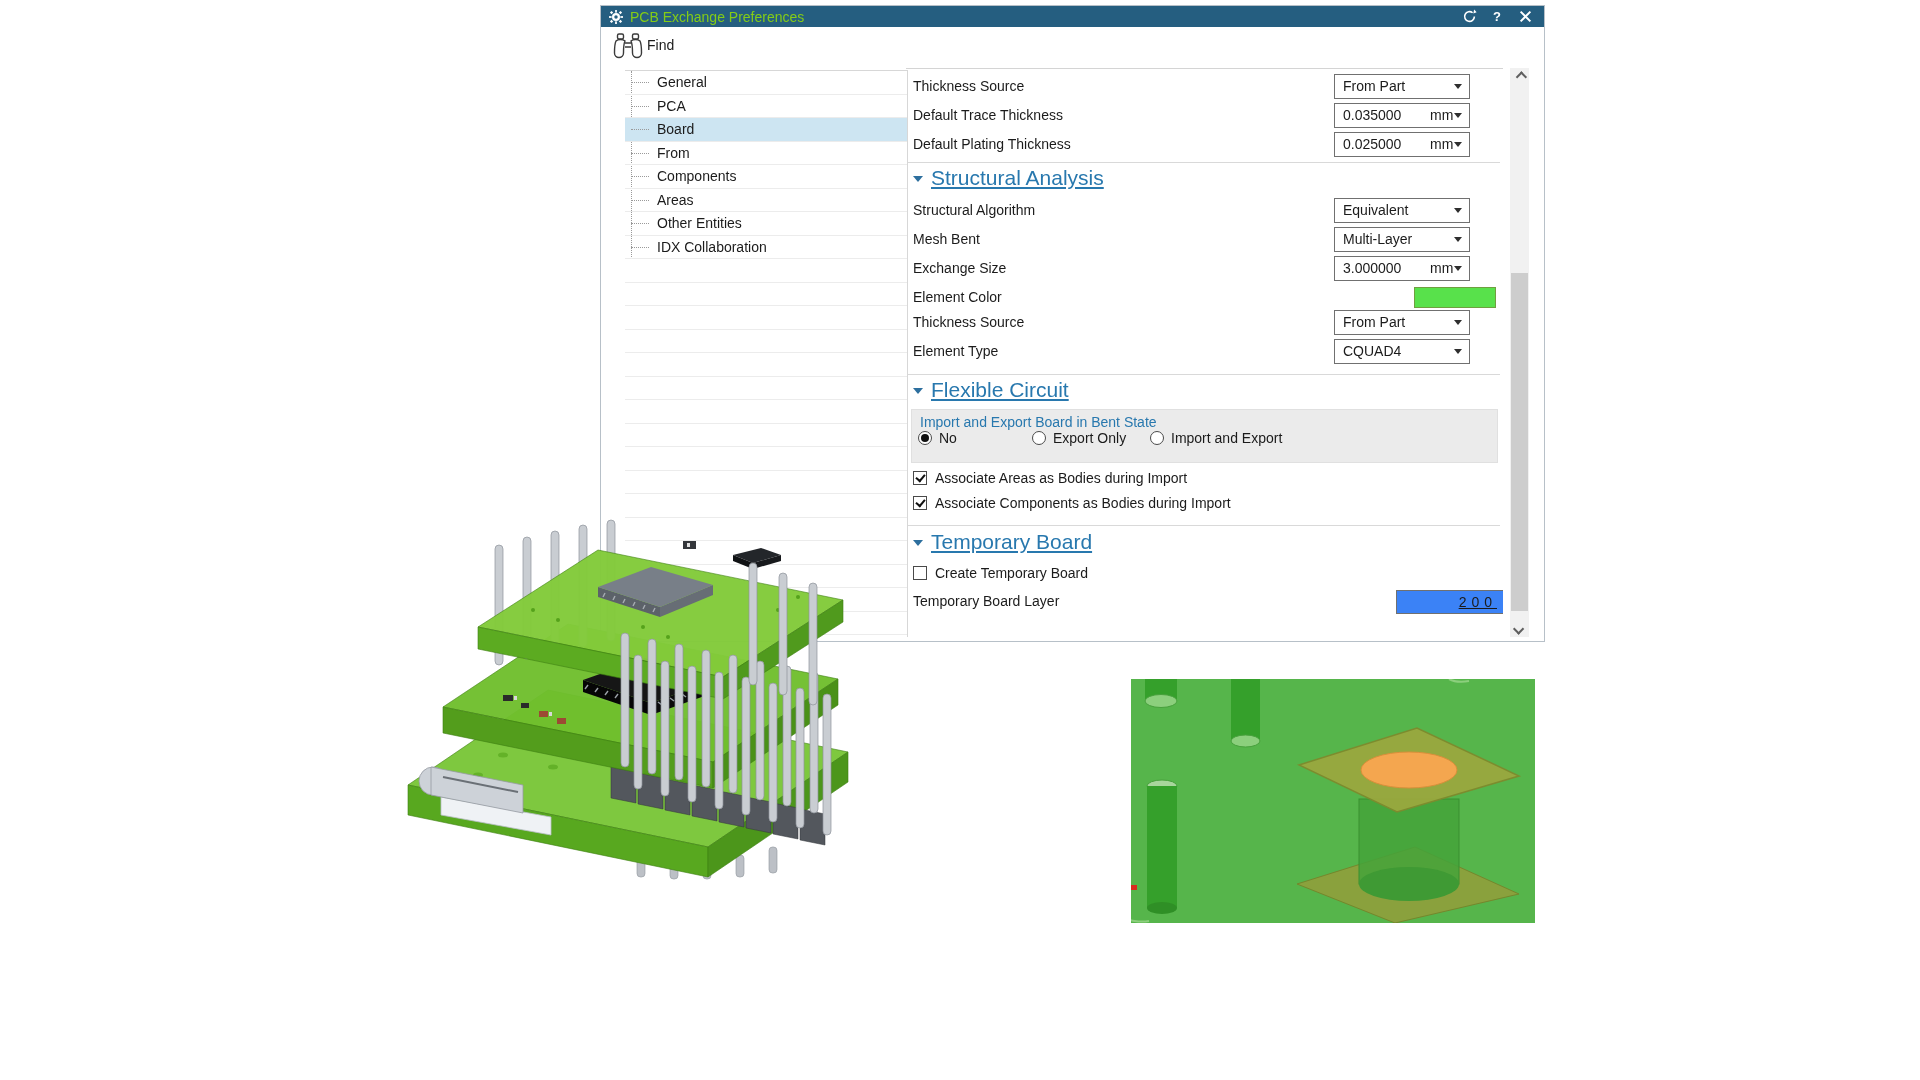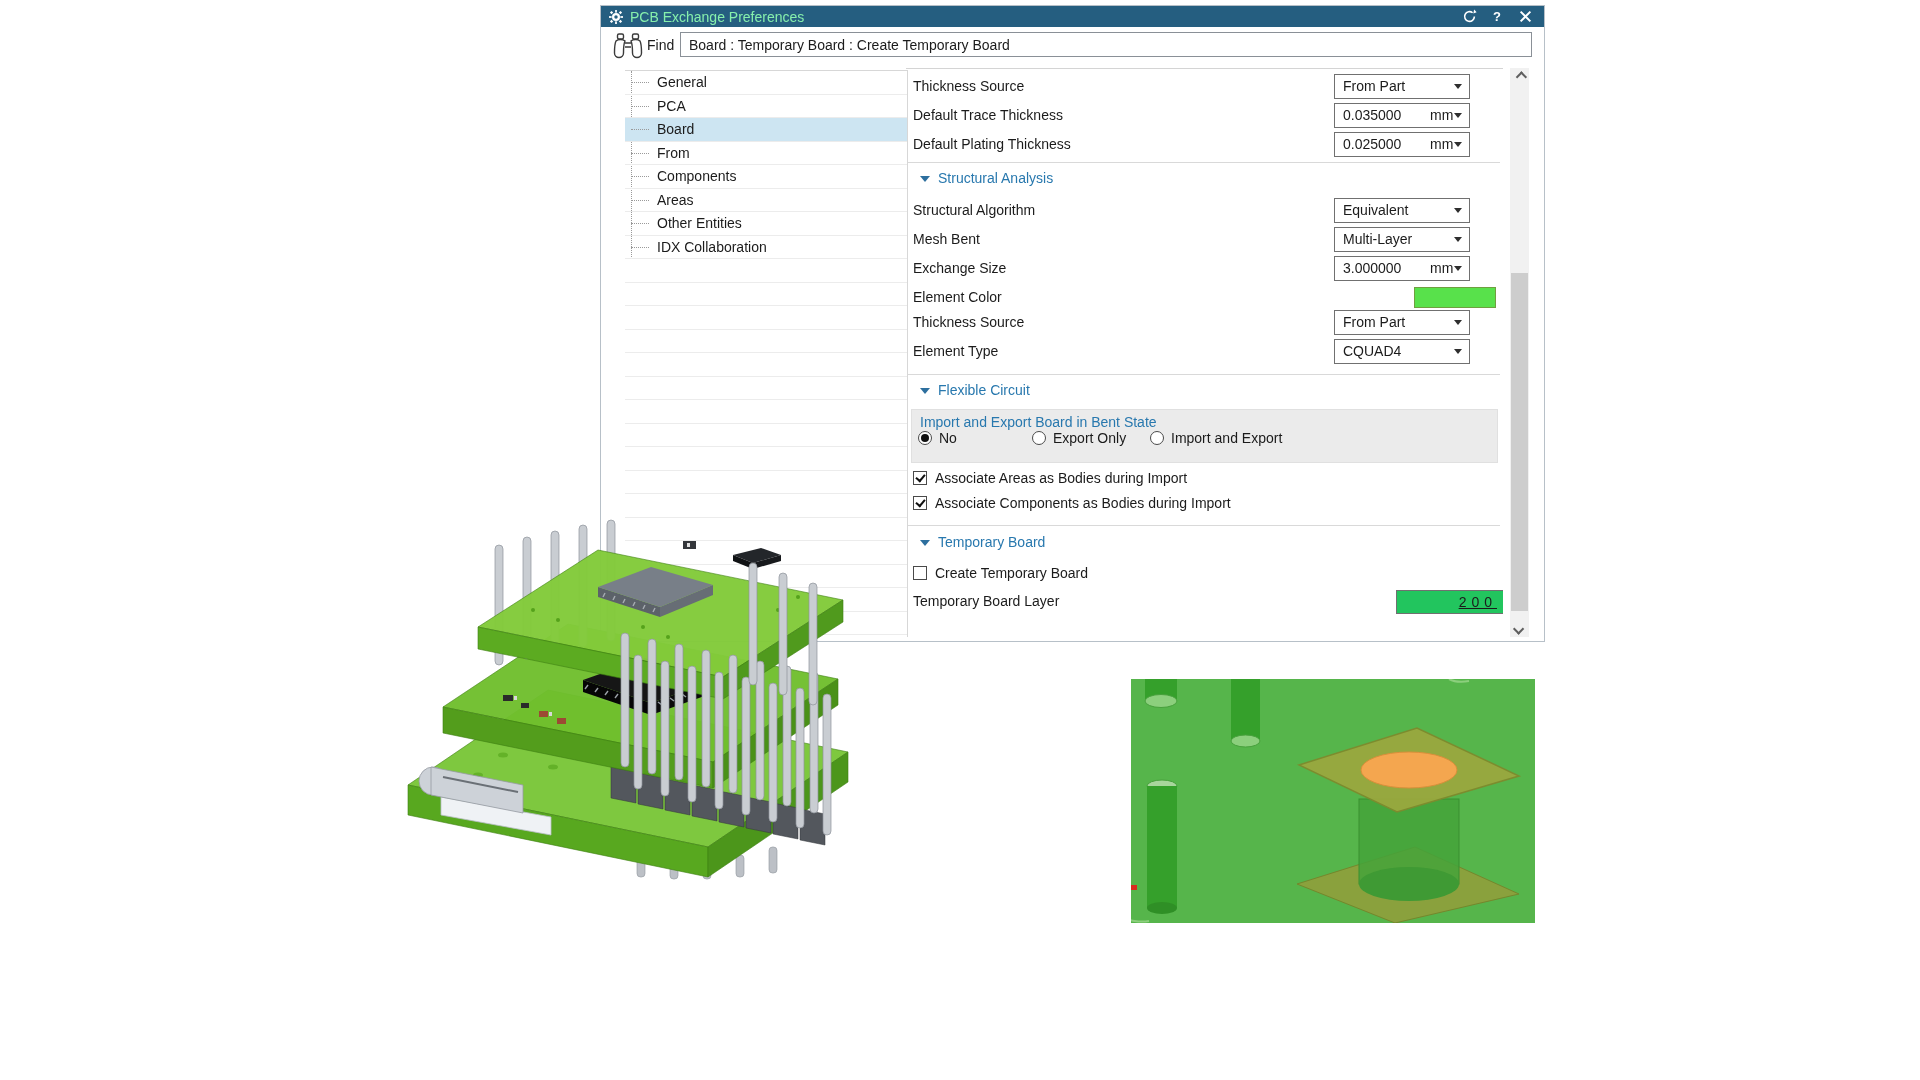--- a/index.html
+++ b/index.html
@@ -4,21 +4,21 @@
 <style>
   html,body{margin:0;padding:0;background:#fff;}
   .page{position:relative;width:1920px;height:1080px;background:#fff;overflow:hidden;
         font-family:"Liberation Sans","DejaVu Sans",sans-serif;color:#1b1b1b;}
 
   
   .dialog{position:absolute;left:600px;top:5px;width:945px;height:637px;
           background:#fff;border:1px solid #b7c0c8;box-sizing:border-box;}
   .titlebar{position:absolute;left:0;top:0;width:100%;height:21px;background:var(--titlebar-bg,#255e80);
             display:flex;align-items:center;padding:0 8px;box-sizing:border-box;}
-  .titlebar .title{color:#86efac;font-size:14px;margin-left:7px;flex:1;white-space:nowrap;}
+  .titlebar .title{color:#84cc16;font-size:14px;margin-left:7px;flex:1;white-space:nowrap;}
   .tb-btns{display:flex;align-items:center;gap:10px;margin-right:2px;}
   .tb-btn{width:18px;height:16px;border:0;background:transparent;padding:0;display:flex;
           align-items:center;justify-content:center;cursor:pointer;color:#fff;font-size:13px;font-weight:bold;}
 
   
   .find-icon{position:absolute;left:12px;top:25px;width:30px;height:28px;}
   .find-label{position:absolute;left:46px;top:26px;height:26px;line-height:26px;font-size:14px;}
   .find-input{position:absolute;left:79px;top:26px;width:852px;height:25px;box-sizing:border-box;
               border:1px solid #8a9097;background:#fff;font:14px "Liberation Sans","DejaVu Sans",sans-serif;
               padding:0 8px;color:#1b1b1b;}
@@ -38,40 +38,40 @@
   .form{position:absolute;left:305px;top:62px;width:597px;height:569px;border-top:1px solid #d4d4d4;
         box-sizing:border-box;font-size:14px;overflow:hidden;}
   .flabel{position:absolute;left:7px;height:25px;line-height:25px;white-space:nowrap;}
   .combo{position:absolute;left:428px;width:136px;height:25px;border:1px solid #707070;background:#fff;
          box-sizing:border-box;cursor:default;}
   .combo .cval{position:absolute;left:8px;top:0;height:23px;line-height:23px;white-space:nowrap;}
   .combo .cunit{position:absolute;left:95px;top:0;height:23px;line-height:23px;}
   .darr{position:absolute;right:7px;top:9px;width:0;height:0;
         border-left:4px solid transparent;border-right:4px solid transparent;border-top:5px solid #2e2e2e;}
   .hsep{position:absolute;left:2px;width:592px;border-top:1px solid #d9d9d9;}
-  .sec{position:absolute;left:14px;height:18px;line-height:18px;font-size:14px;
-       color:var(--section-header-text,#2878ae);white-space:nowrap;cursor:default;}
+  .sec{position:absolute;left:7px;height:18px;line-height:18px;font-size:21px;
+       color:var(--section-header-text,#2878ae);white-space:nowrap;cursor:default;text-decoration:underline;}
   .sarr{display:inline-block;width:0;height:0;margin:0 8px 1px 0;vertical-align:middle;
         border-left:5px solid transparent;border-right:5px solid transparent;
         border-top:6px solid #2d6f9e;}
   .swatch{position:absolute;left:508px;width:82px;height:21px;background:var(--element-color-swatch,#58e14b);
           border:1px solid #6f9f3f;box-sizing:border-box;cursor:pointer;}
   .group{position:absolute;left:5px;width:587px;background:#ebebeb;border:1px solid #e0e0e0;box-sizing:border-box;padding-left:20px;}
   .gtitle{position:absolute;left:8px;top:3px;height:18px;line-height:18px;color:var(--section-header-text,#2878ae);white-space:nowrap;}
   .radio-opt{position:absolute;top:18px;height:20px;line-height:20px;white-space:nowrap;cursor:default;}
   .rdo{display:inline-block;width:12px;height:12px;border:1px solid #4a4a4a;border-radius:50%;
        background:#fff;position:relative;margin-right:7px;vertical-align:-2px;}
   .rdo.sel::after{content:'';position:absolute;inset:2px;background:#111;border-radius:50%;}
   .cb-row{position:absolute;left:7px;height:20px;line-height:20px;white-space:nowrap;cursor:default;}
   .cbx{display:inline-block;width:12px;height:12px;border:1px solid #4a4a4a;background:#fff;
        position:relative;margin-right:8px;vertical-align:-2px;}
   .cbx.checked::after{content:'';position:absolute;left:2px;top:2px;width:7px;height:4px;
        border-left:2px solid #111;border-bottom:2px solid #111;transform:rotate(-50deg);}
   .layer-input{position:absolute;left:490px;top:521px;width:108px;height:24px;box-sizing:border-box;
-       border:1px solid #707070;background:#22c55e;font:14px "Liberation Sans","DejaVu Sans",sans-serif;
+       border:1px solid #707070;background:#3b82f6;font:14px "Liberation Sans","DejaVu Sans",sans-serif;
        text-align:right;letter-spacing:5px;padding:0 6px;color:#1b1b1b;text-decoration:underline;}
 
   
   .vscroll{position:absolute;left:909px;top:62px;width:19px;height:569px;background:#f1f1f1;}
   .sb-btn{position:absolute;left:0;width:19px;height:17px;display:flex;align-items:center;justify-content:center;cursor:default;}
   .sb-btn.up{top:0;} .sb-btn.down{bottom:0;}
   .chev{display:inline-block;width:6px;height:6px;border-left:2px solid #5f5f5f;border-bottom:2px solid #5f5f5f;}
   .chev.up{transform:rotate(135deg) translate(-1px,-1px);} .chev.down{transform:rotate(-45deg) translate(-1px,-1px);}
   .sb-thumb{position:absolute;left:1px;top:205px;width:17px;height:338px;background:var(--scrollbar-thumb,#cdcdcd);}
 
@@ -127,21 +127,20 @@
         <g fill="none" stroke="#3a3a3a" stroke-width="1.4">
           <rect x="4.5" y="3" width="6" height="5" rx="1.5"></rect>
           <rect x="19.5" y="3" width="6" height="5" rx="1.5"></rect>
           <path d="M3 10 C2 12 1.5 20 1.5 22 a4.5 4.5 0 0 0 9 0 C10.5 18 11 12 12 10 C10 8 5 8 3 10 Z"></path>
           <path d="M27 10 C28 12 28.5 20 28.5 22 a4.5 4.5 0 0 1-9 0 C19.5 18 19 12 18 10 C20 8 25 8 27 10 Z"></path>
           <path d="M12 12 h6 M12 16 h6"></path>
         </g>
       </svg>
     </span>
     <span class="find-label">Find</span>
-    <input class="find-input" readonly="" value="Board : Temporary Board : Create Temporary Board" style="">
 
     <nav class="tree">
       <div class="tree-item"><i class="stub"></i><span>General</span></div>
       <div class="tree-item"><i class="stub"></i><span>PCA</span></div>
       <div class="tree-item sel"><i class="stub"></i><span>Board</span></div>
       <div class="tree-item"><i class="stub"></i><span>From</span></div>
       <div class="tree-item"><i class="stub"></i><span>Components</span></div>
       <div class="tree-item"><i class="stub"></i><span>Areas</span></div>
       <div class="tree-item"><i class="stub"></i><span>Other Entities</span></div>
       <div class="tree-item"><i class="stub"></i><span>IDX Collaboration</span></div>

